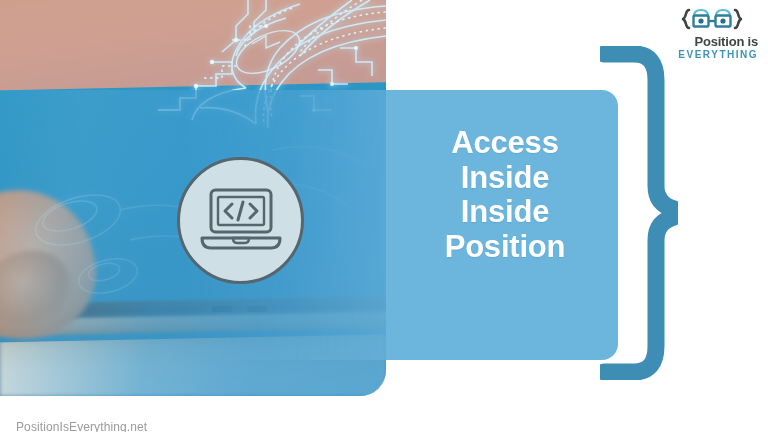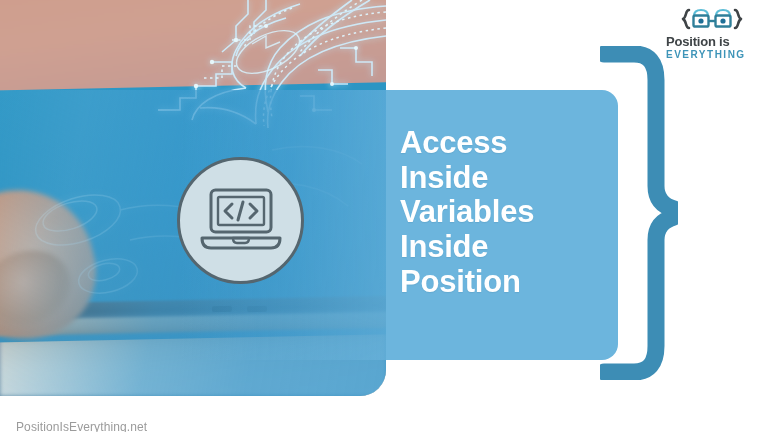--- a/index.html
+++ b/index.html
@@ -196,20 +196,21 @@
     height: 334px;
   }
   .brace svg { display: block; }
 
   
   .title {
     position: absolute;
     left: 400px;
     top: 126px;
     width: 210px;
+    text-align: center;
     color: #ffffff;
     font-family: "Liberation Sans", sans-serif;
     font-weight: bold;
     font-size: 31px;
     line-height: 1.12;
     letter-spacing: -0.2px;
     text-shadow: 0 1px 1px rgba(40,90,120,0.13);
   }
   .title .ln { display: block; }
 
@@ -229,21 +230,21 @@
     justify-content: center;
   }
   .icon-badge svg { display: block; }
 
   
   .logo {
     position: absolute;
     right: 10px;
     top: 6px;
     width: 92px;
-    text-align: left;
+    text-align: right;
   }
   .logo-mark { display: block; margin: 0 auto; }
   .logo-word {
     display: block;
     margin-top: 1px;
     font-family: "Liberation Sans", sans-serif;
     font-weight: bold;
     font-size: 13px;
     color: #3f4447;
     letter-spacing: -0.2px;
@@ -362,21 +363,20 @@
                Q 56 176, 56 194
                V 300
                Q 56 326, 34 326
                H 4" stroke="#3d8db5" stroke-width="17" stroke-linecap="round" stroke-linejoin="round" fill="none"></path>
     </svg>
   </div>
 
   <div class="title">
     <span class="ln">Access</span>
     <span class="ln">Inside</span>
-    <span class="ln">Variables</span>
     <span class="ln">Inside</span>
     <span class="ln">Position</span>
   </div>
 
   <div class="icon-badge">
     <svg width="88" height="70" viewBox="0 0 88 70" fill="none">
       <rect x="14" y="4" width="60" height="42" rx="4.5" stroke="#55666f" stroke-width="3" fill="none"></rect>
       <rect x="21" y="11" width="46" height="28" rx="1.5" stroke="#55666f" stroke-width="2.4" fill="none"></rect>
       <path d="M35 18 L 28 25 L 35 32" stroke="#55666f" stroke-width="3" stroke-linecap="round" stroke-linejoin="round" fill="none"></path>
       <path d="M46 16 L 41 34" stroke="#55666f" stroke-width="3" stroke-linecap="round" fill="none"></path>

